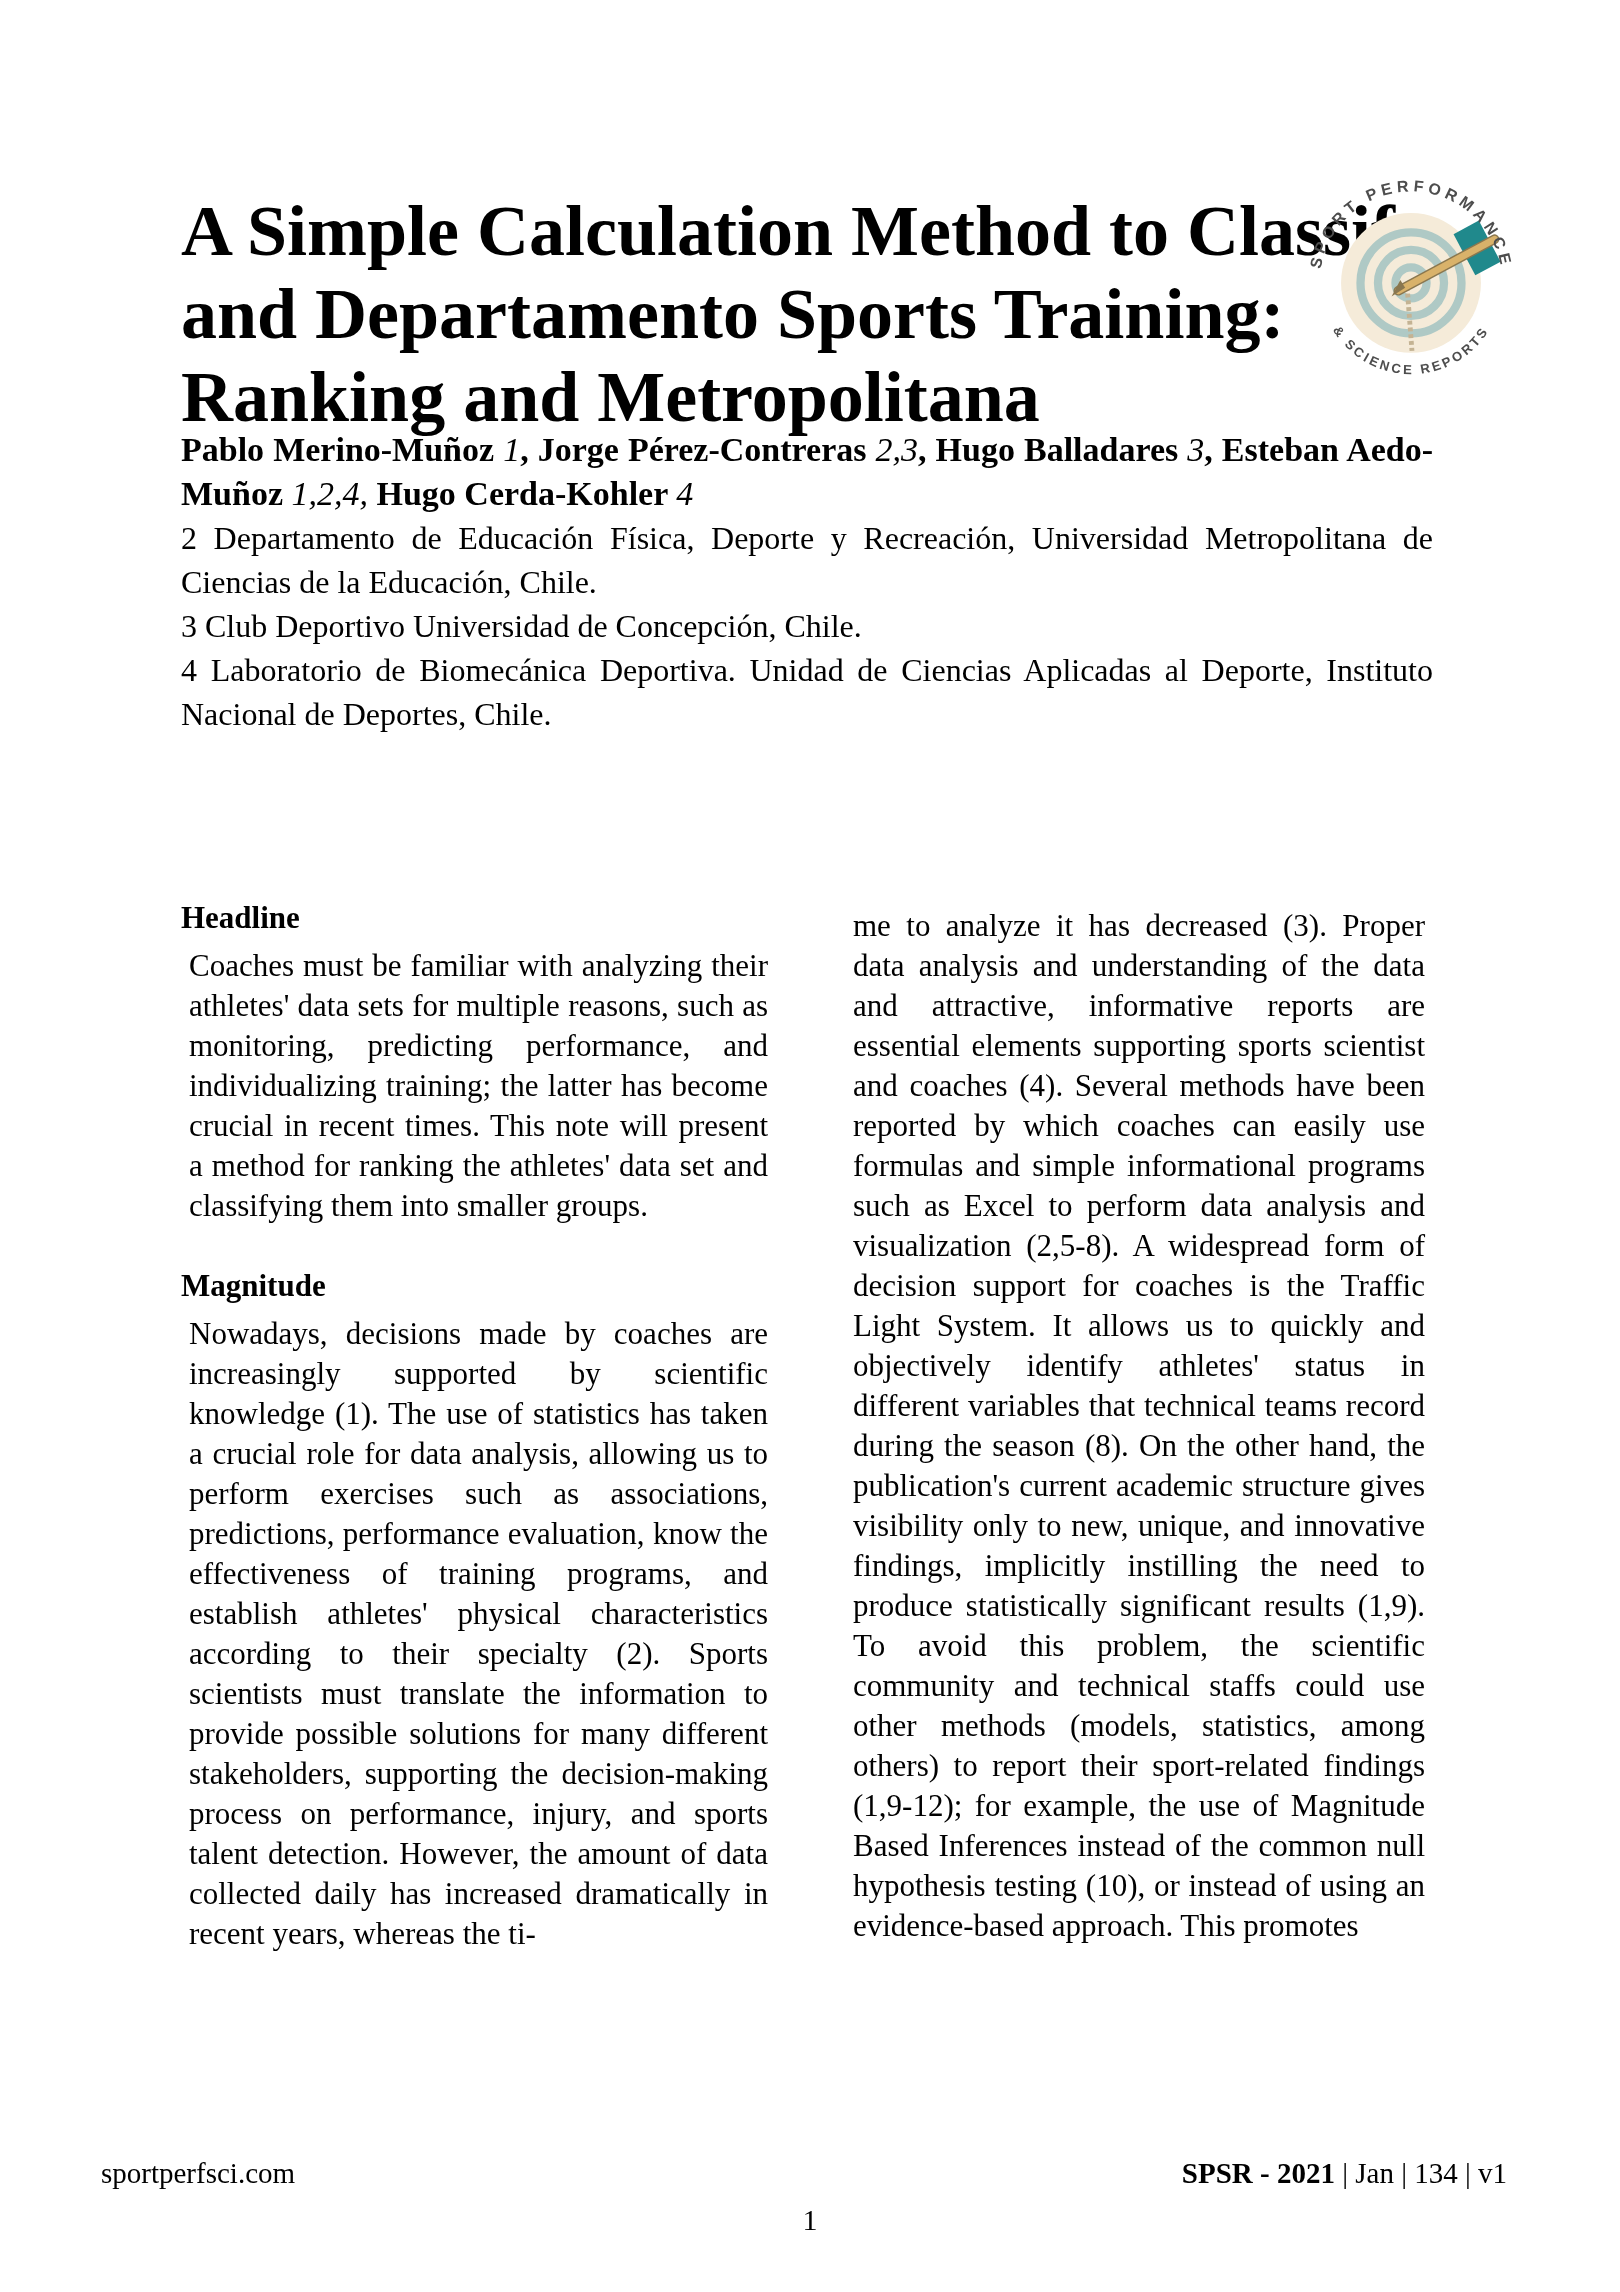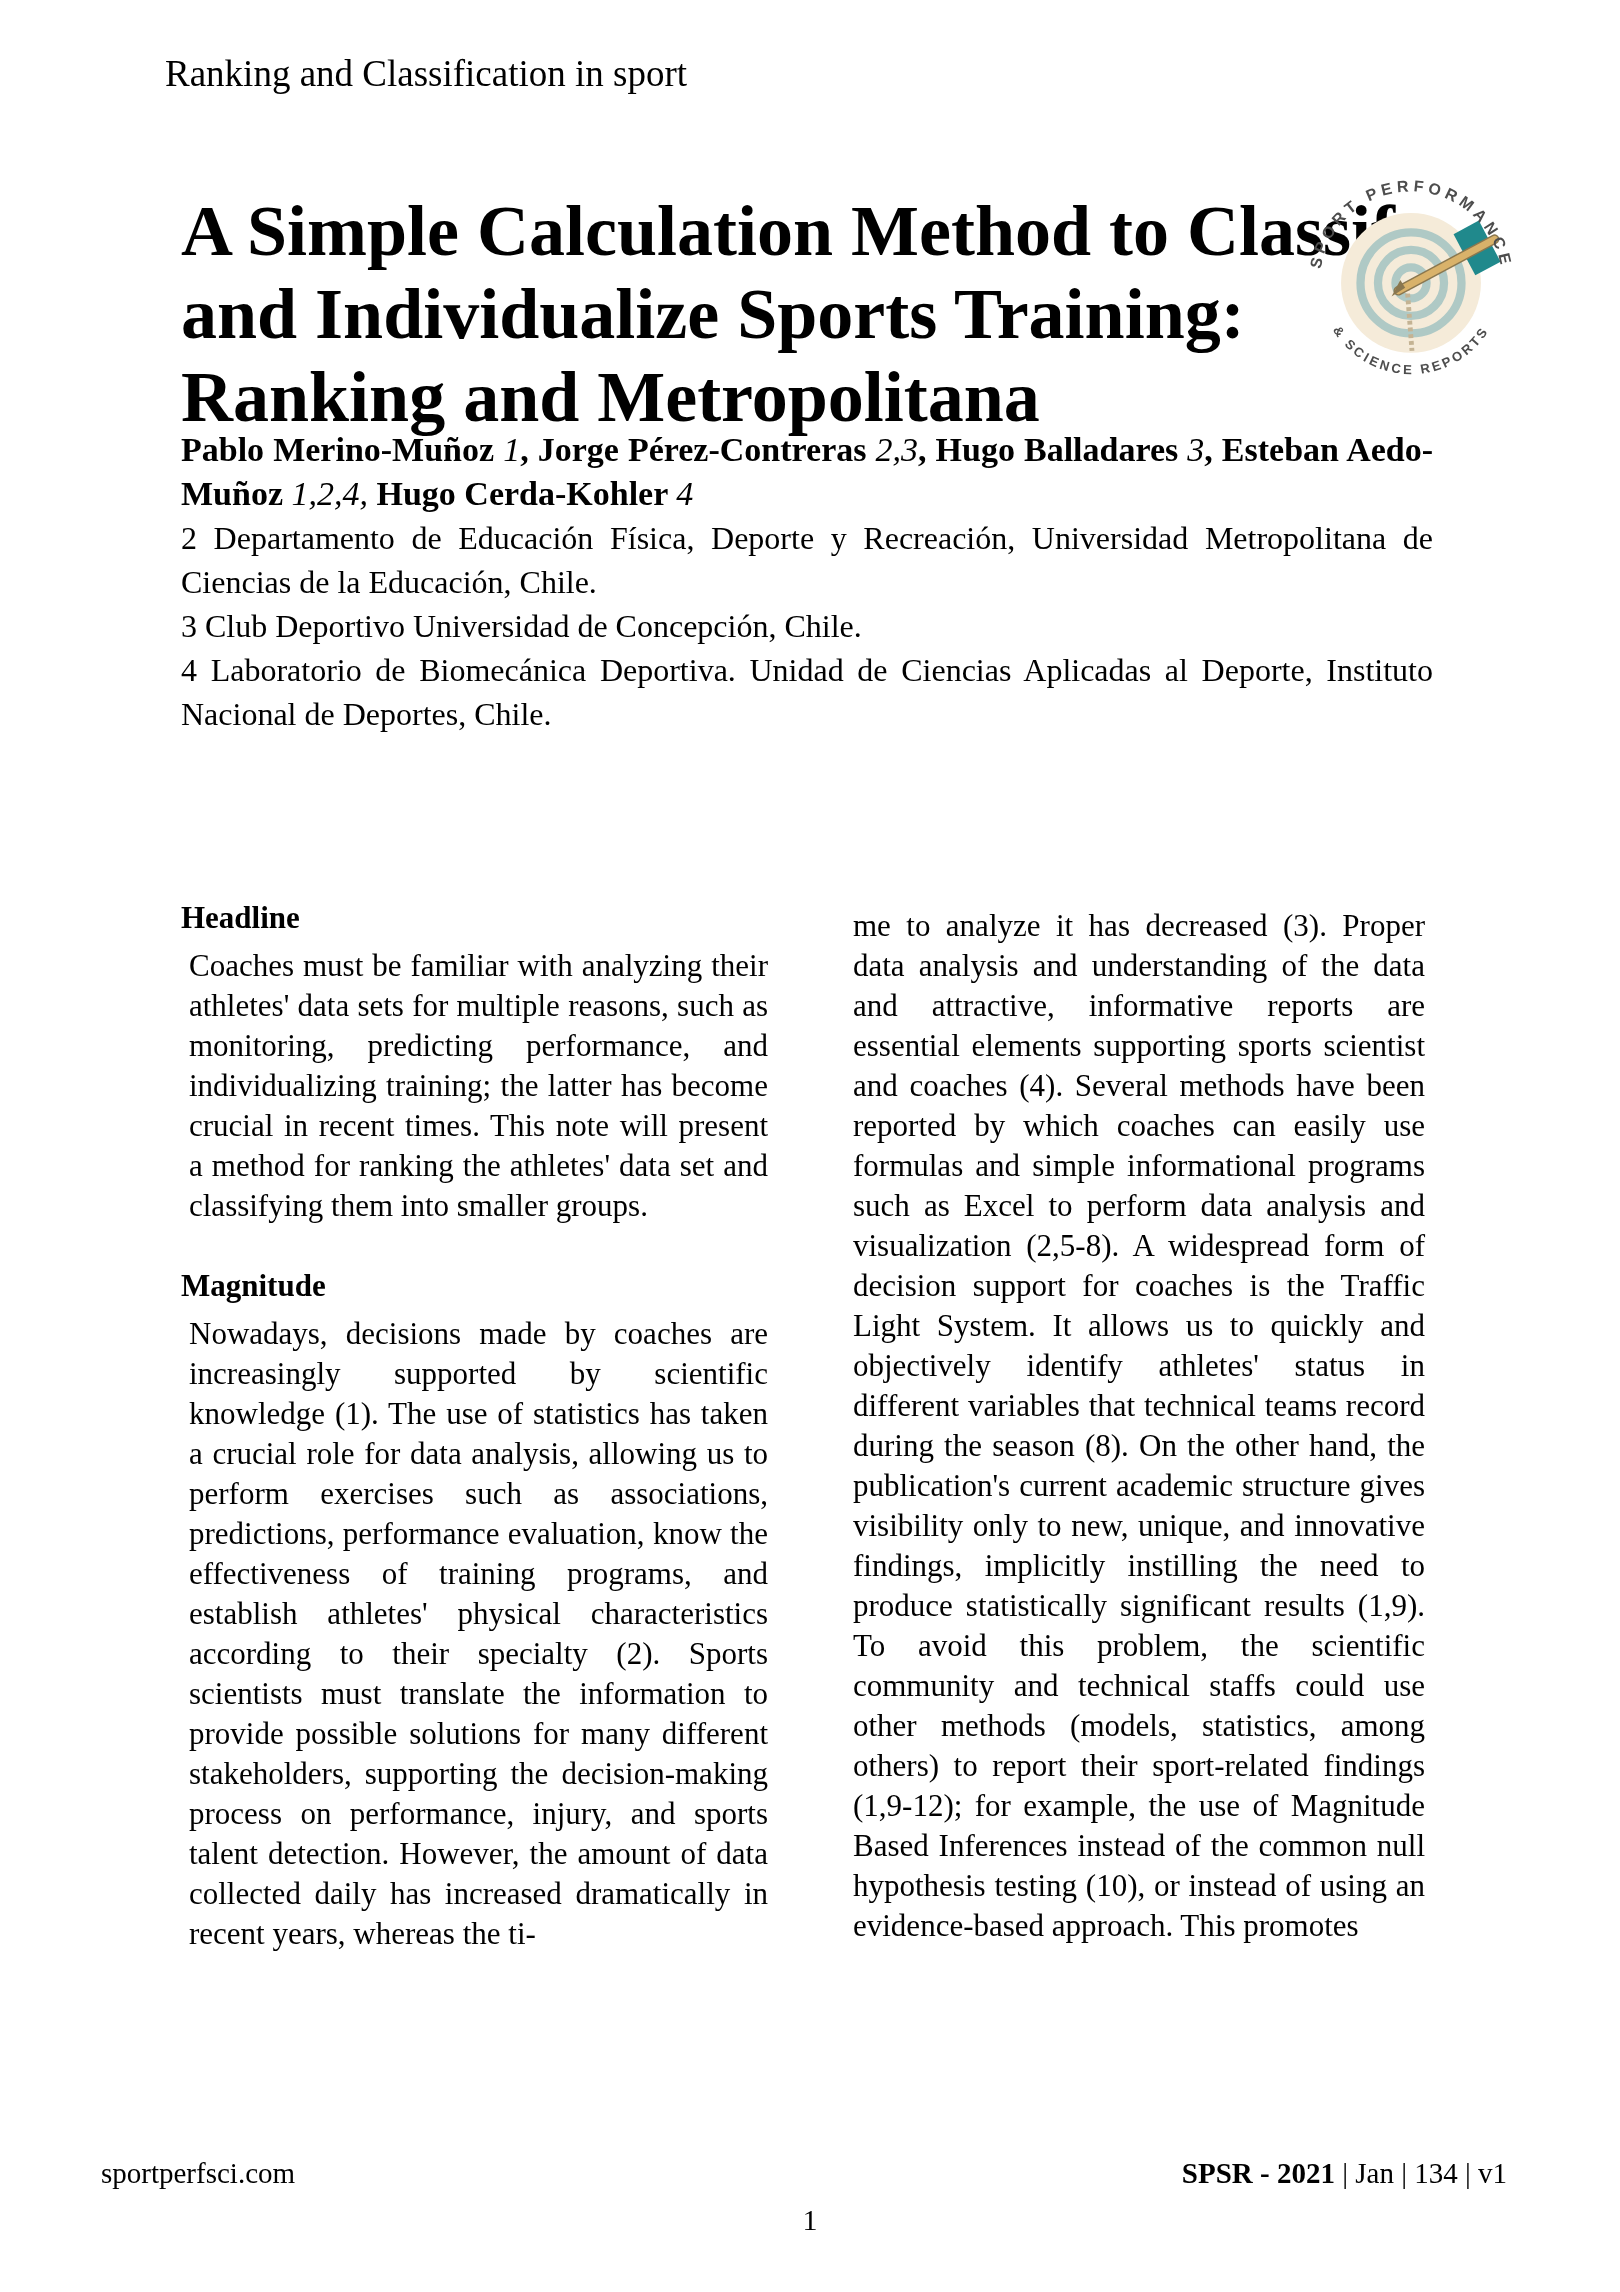--- a/index.html
+++ b/index.html
@@ -92,25 +92,24 @@
     width:1620px;
     text-align:center;
     font-size:30px;
   }
 </style>
 </head>
 <body>
 
 <div class="page">
 
-  <div class="running-header">Ranking and Classification in sport</div>
 
   <div class="title">
     <div>A Simple Calculation Method to Classify</div>
-    <div>and Individualize Sports Training:</div>
+    <div>and Departamento Sports Training:</div>
     <div>Ranking and Metropolitana</div>
   </div>
 
   <svg class="logo" viewBox="0 0 210 210" aria-hidden="true">
     <defs>
       <path id="arcTop" d="M 16.7 140.2 A 94 94 0 1 1 193.3 140.2" fill="none"></path>
       <path id="arcBottom" d="M 15.1 135.4 A 94 94 0 0 0 194.9 135.4" fill="none"></path>
     </defs>
 
     <circle cx="105" cy="108" r="72" fill="#F5EBD9"></circle>

